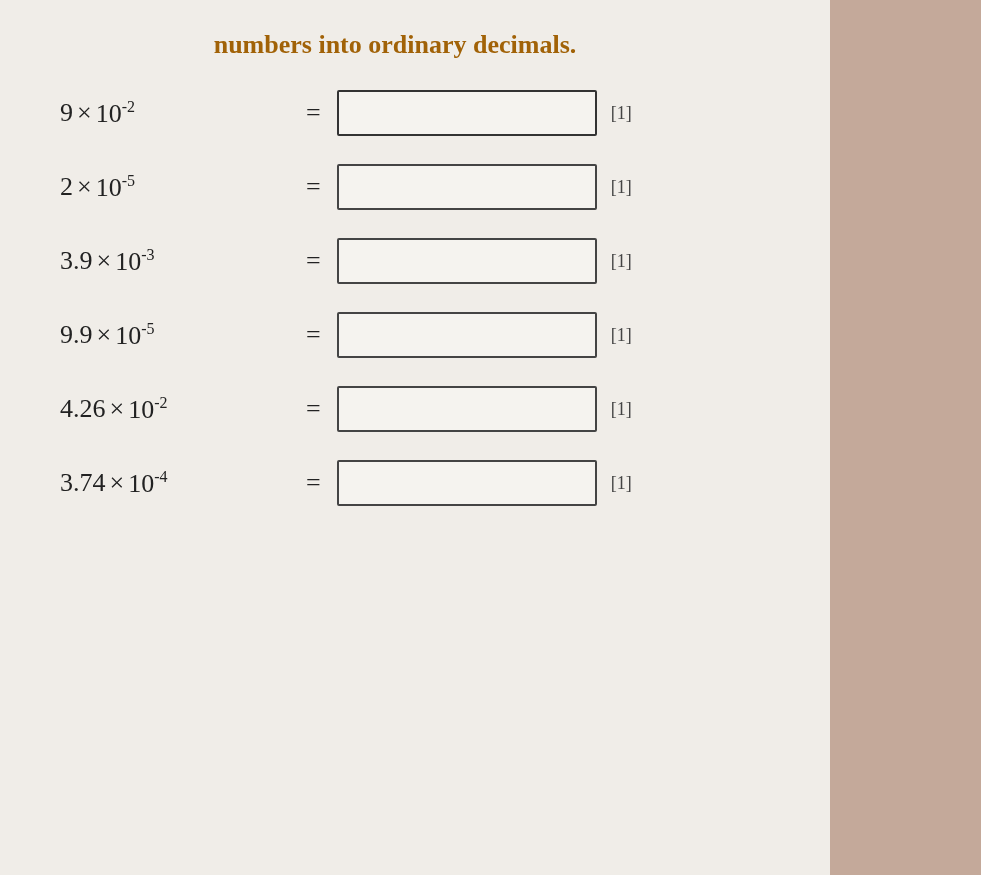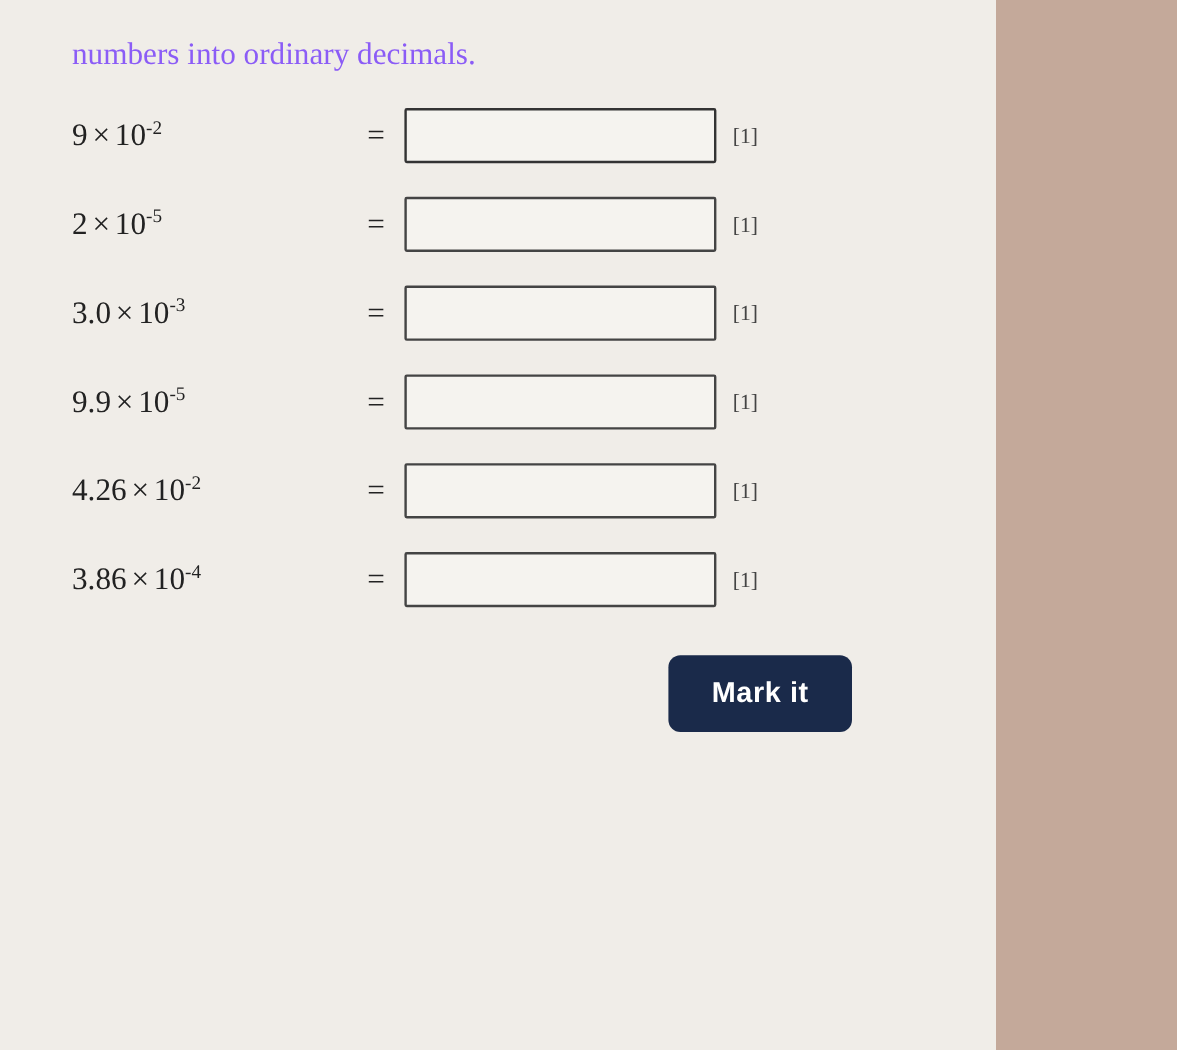--- a/index.html
+++ b/index.html
@@ -31,22 +31,23 @@
       position: absolute;
       top: 0;
       right: 0;
       width: 151px;
       height: 875px;
       background-color: #c4a99a;
     }
 
     .page-title {
       font-size: 26px;
-      font-weight: normal;
-      color: #8b5cf6;
+      font-weight: bold;
+      color: #a16207;
+      text-align: center;
       margin-bottom: 30px;
       margin-top: 10px;
       padding-right: 60px;
     }
 
     .question-row {
       display: flex;
       align-items: center;
       margin-bottom: 28px;
     }
@@ -140,21 +141,21 @@
           <span class="base">2</span>
           <span> × </span>
           <span class="base">10<sup>-5</sup></span>
         </div>
         <span class="equals-sign">=</span>
         <input type="text" class="answer-input" style="">
         <span class="marks">[1]</span>
       </div>
       <div class="question-row">
         <div class="expression">
-          <span class="base">3.0</span>
+          <span class="base">3.9</span>
           <span> × </span>
           <span class="base">10<sup>-3</sup></span>
         </div>
         <span class="equals-sign">=</span>
         <input type="text" class="answer-input" style="">
         <span class="marks">[1]</span>
       </div>
       <div class="question-row">
         <div class="expression">
           <span class="base">9.9</span>
@@ -170,28 +171,25 @@
           <span class="base">4.26</span>
           <span> × </span>
           <span class="base">10<sup>-2</sup></span>
         </div>
         <span class="equals-sign">=</span>
         <input type="text" class="answer-input" style="">
         <span class="marks">[1]</span>
       </div>
       <div class="question-row">
         <div class="expression">
-          <span class="base">3.86</span>
+          <span class="base">3.74</span>
           <span> × </span>
           <span class="base">10<sup>-4</sup></span>
         </div>
         <span class="equals-sign">=</span>
         <input type="text" class="answer-input" style="">
         <span class="marks">[1]</span>
       </div>
     </div>
 
-  <div class="mark-it-container">
-    <button class="mark-it-btn">Mark it</button>
-  </div>
 </div>
 
 <div class="right-panel"></div>
 
 </body></html>

